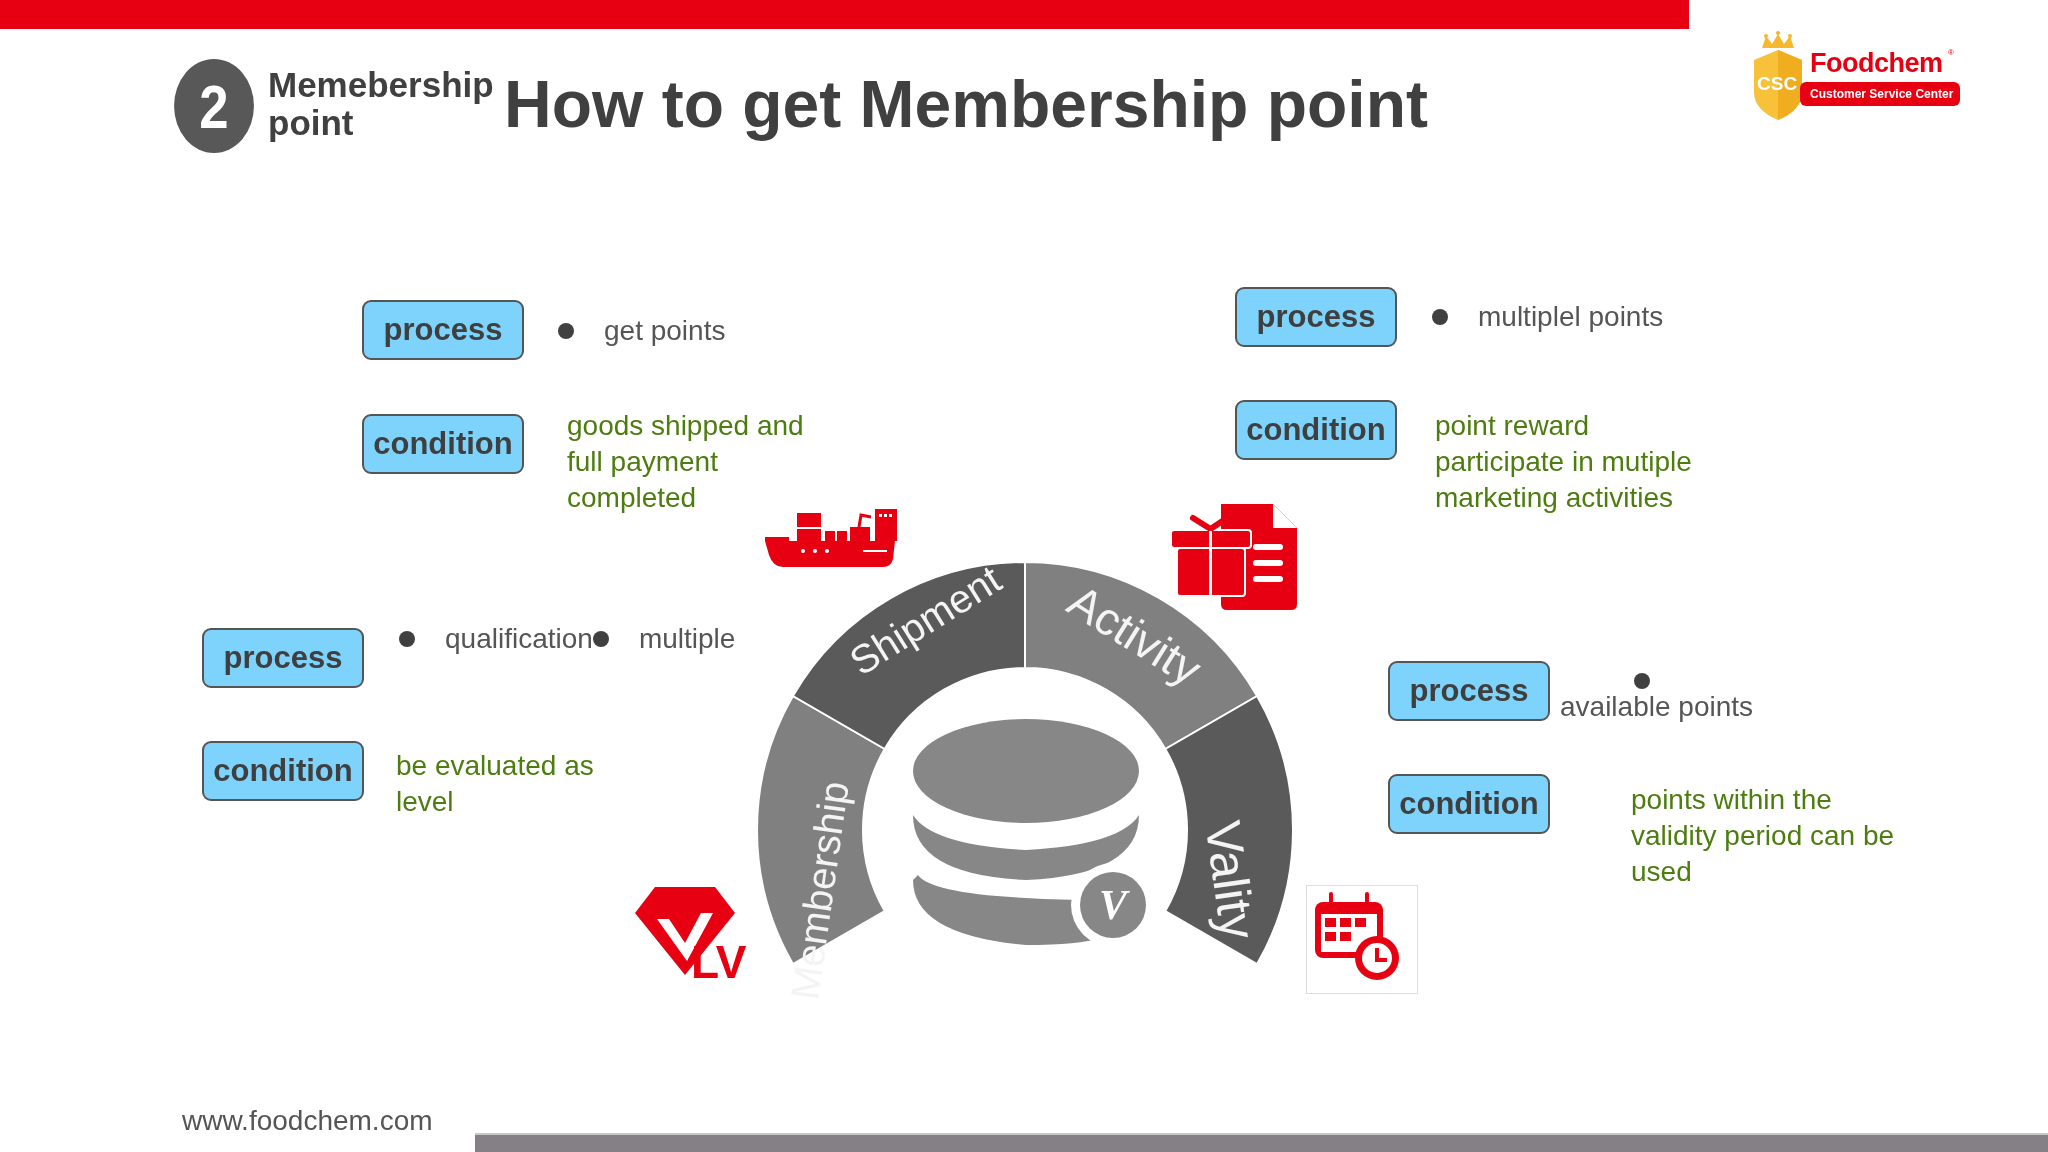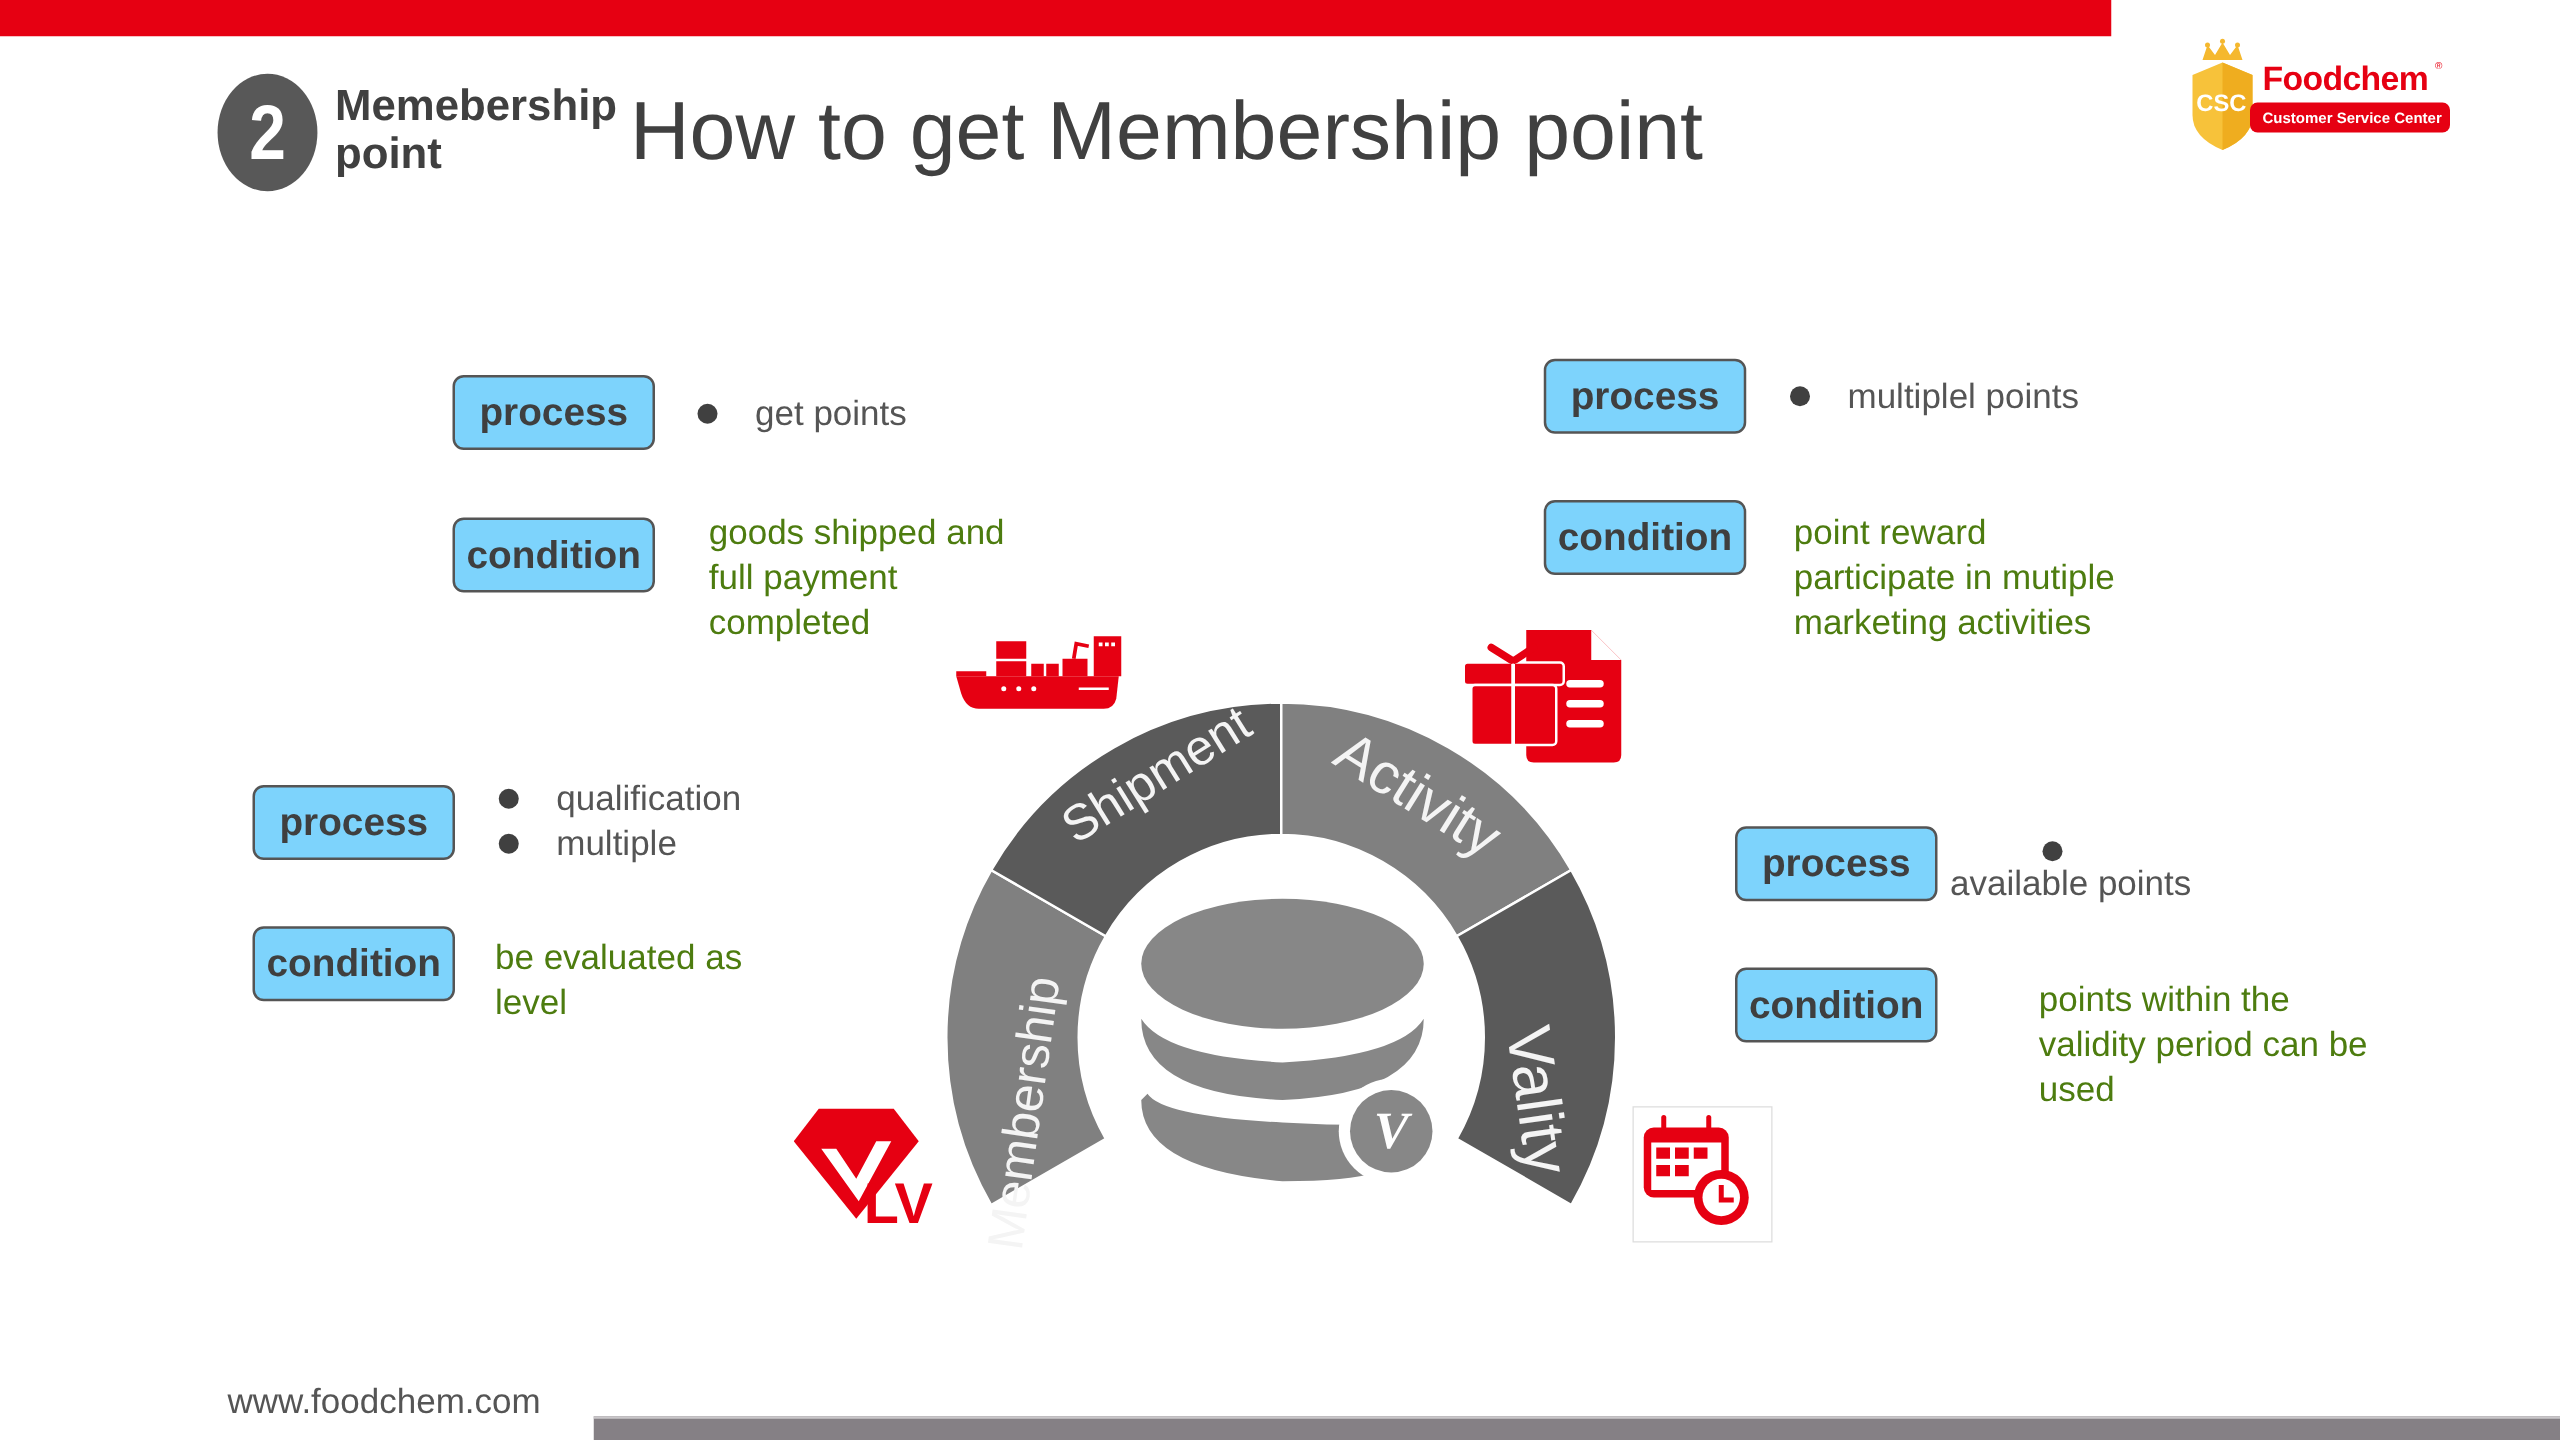--- a/index.html
+++ b/index.html
@@ -2,21 +2,21 @@
 <html><head>
 <meta charset="utf-8">
 <style>
   html, body { margin:0; padding:0; }
   body { width:2048px; height:1152px; position:relative; overflow:hidden; background:#ffffff; font-family:"Liberation Sans", sans-serif; color:#404040; }
   .abs { position:absolute; }
   .topbar { left:0; top:0; width:1689px; height:29px; background:#e60012; }
   .bottombar { left:475px; top:1133px; width:1573px; height:19px; background:#858085; border-top:2px solid #c9c6c9; }
   .num-circle { left:167px; top:59px; width:94px; height:94px; border-radius:50%; background:#585858; color:#fff; font-weight:bold; font-size:62px; display:flex; align-items:center; justify-content:center; font-family:"Liberation Sans Narrow","Liberation Sans", sans-serif; transform:scaleX(0.85); }
   .subtitle { left:268px; top:66px; font-size:35px; line-height:38px; color:#404040; font-weight:bold; }
-  .title { left:504px; top:66px; font-size:66px; font-weight:normal; color:#404040; letter-spacing:0px; white-space:nowrap; }
+  .title { left:504px; top:66px; font-size:66px; font-weight:bold; color:#404040; letter-spacing:0px; white-space:nowrap; }
   .url { left:182px; top:1105px; font-size:28px; color:#555; }
   .tag { position:absolute; width:162px; height:60px; border:2px solid #555; border-radius:9px; box-sizing:border-box; display:flex; align-items:center; justify-content:center; font-weight:bold; font-size:31px; color:#3f3f3f; background:#7dd3fc; }
   .bullet-row { position:absolute; font-size:28px; color:#555; display:flex; align-items:center; line-height:36px; }
   .dot { width:16px; height:16px; border-radius:50%; background:#404040; display:inline-block; margin-right:30px; }
   .desc { position:absolute; font-size:28px; color:#4d7c0f; line-height:36px; width:300px; }
   .logo { left:1752px; top:30px; width:210px; height:92px; }
 </style>
 </head>
 <body>
 
@@ -167,21 +167,21 @@
     <span>multiplel points</span>
   </div>
 <div class="tag" style="left:1235px;top:400px;">condition</div>
 <div class="desc" style="left:1435px;top:408px;width:320px;">
   <div>point reward</div>
   <div>participate in mutiple</div>
   <div>marketing activities</div>
 </div>
 
 <div class="tag" style="left:202px;top:628px;">process</div>
-<div class="bullet-row" style="left:399px;top:621px;flex-direction:column;align-items:flex-start;">
+<div class="bullet-row" style="left:399px;top:621px;align-items:flex-start;">
   <div style="display:flex;align-items:center;">
       <span class="dot"></span>
       <span>qualification</span>
     </div>
   <div style="display:flex;align-items:center;">
       <span class="dot"></span>
       <span>multiple</span>
     </div>
 </div>
 <div class="tag" style="left:202px;top:741px;">condition</div>

